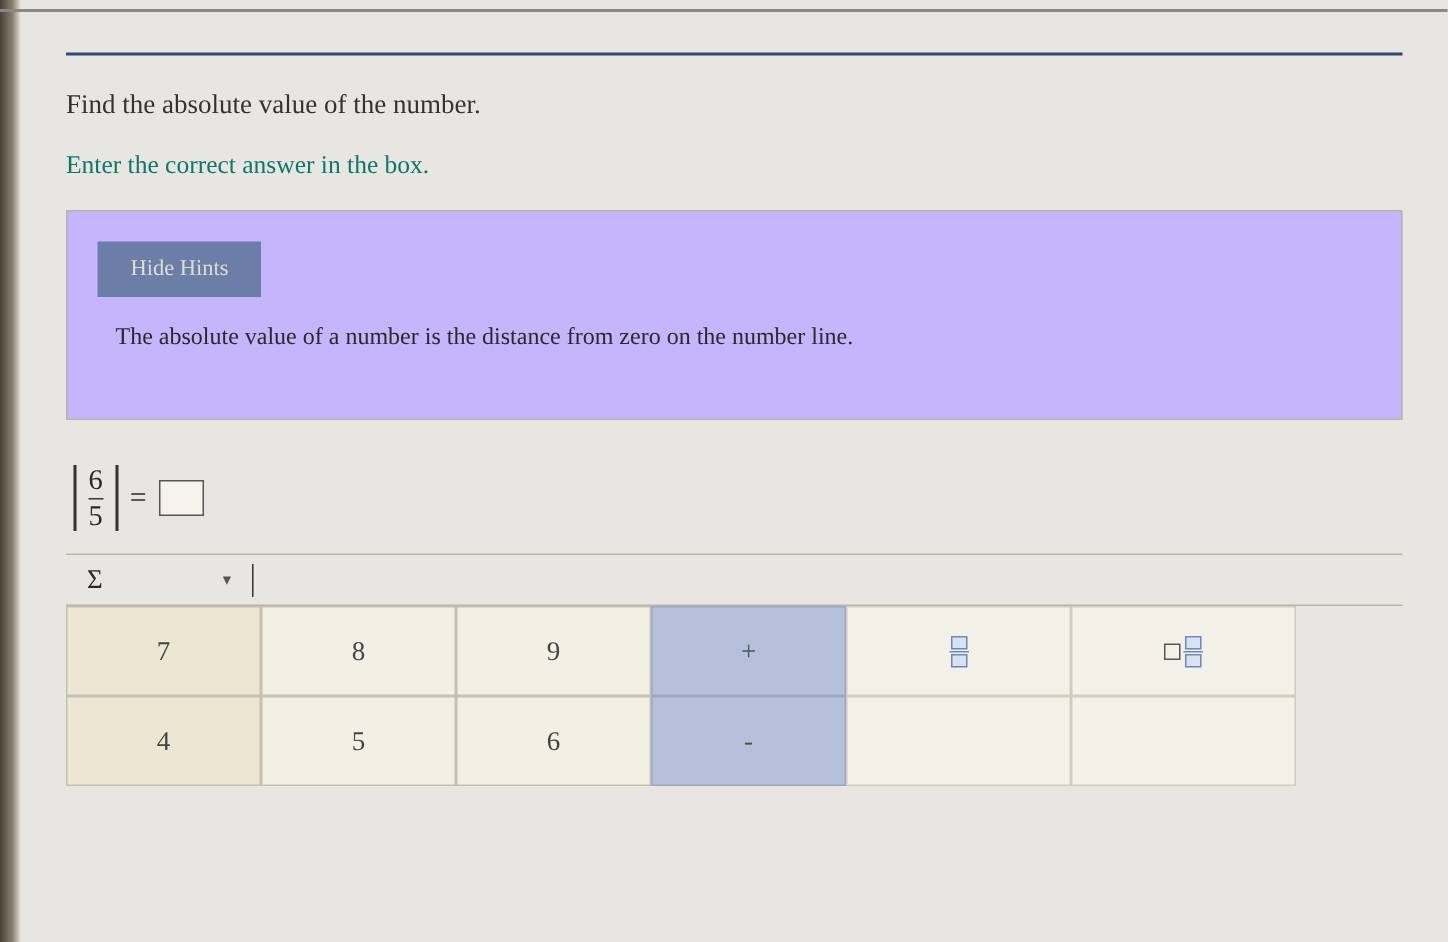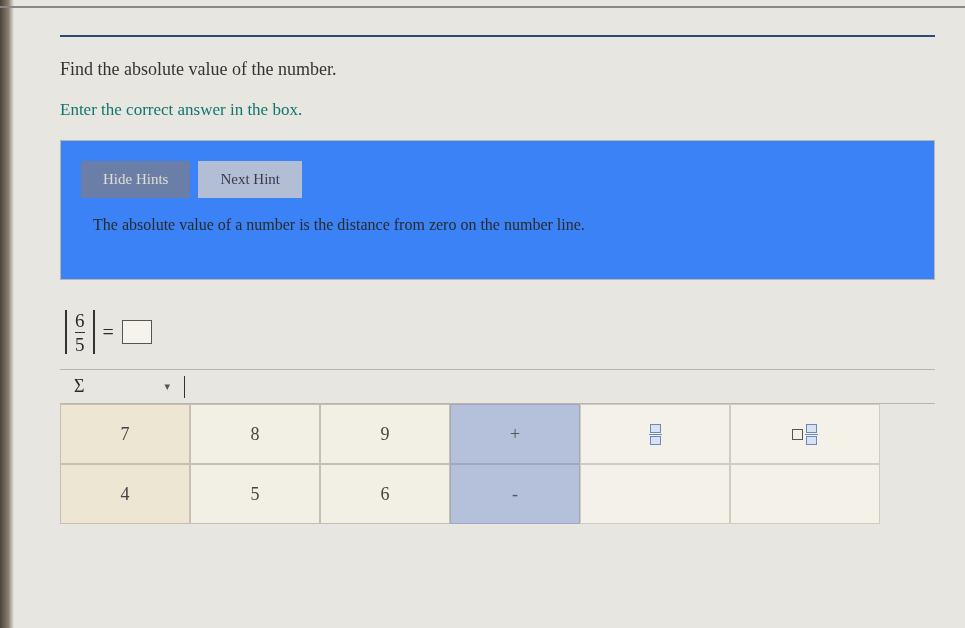--- a/index.html
+++ b/index.html
@@ -6,21 +6,21 @@
     body {
       font-family: Georgia, 'Times New Roman', serif;
       background: #e8e6e0;
       width: 965px;
       height: 628px;
       overflow: hidden;
       position: relative;
       color: #2a2a2a;
     }
     .page {
-      padding: 10px 30px 0 60px;
+      padding: 10px 30px 0 44px;
       position: relative;
       border-radius: 18px;
     }
     .top-border {
       position: absolute;
       top: 0;
       left: 0;
       width: 100%;
       height: 8px;
       border-bottom: 2px solid #888;
@@ -35,21 +35,21 @@
       margin-bottom: 20px;
       color: #333;
     }
     .instruction {
       font-size: 17px;
       margin-bottom: 20px;
       color: #0f766e;
     }
     .hints-panel {
       border: 1px solid #b8b5aa;
-      background: #3b82f6;
+      background: #c4b5fd;
       padding: 20px;
       margin-bottom: 30px;
       min-height: 140px;
     }
     .hint-buttons {
       display: flex;
       gap: 8px;
       margin-bottom: 18px;
     }
     .hint-btn {
@@ -208,21 +208,20 @@
 <div class="page">
   <div class="top-border"></div>
   <hr class="hr-line">
 
   <div class="question-title">Find the absolute value of the number.</div>
   <div class="instruction">Enter the correct answer in the box.</div>
 
   <div class="hints-panel">
     <div class="hint-buttons">
       <button class="hint-btn active">Hide Hints</button>
-      <button class="hint-btn inactive">Next Hint</button>
     </div>
     <div class="hint-text">The absolute value of a number is the distance from zero on the number line.</div>
   </div>
 
   <div class="equation">
     <span class="abs-bar-left"></span>
     <span class="fraction">
       <span class="num">6</span>
       <span class="den">5</span>
     </span>

